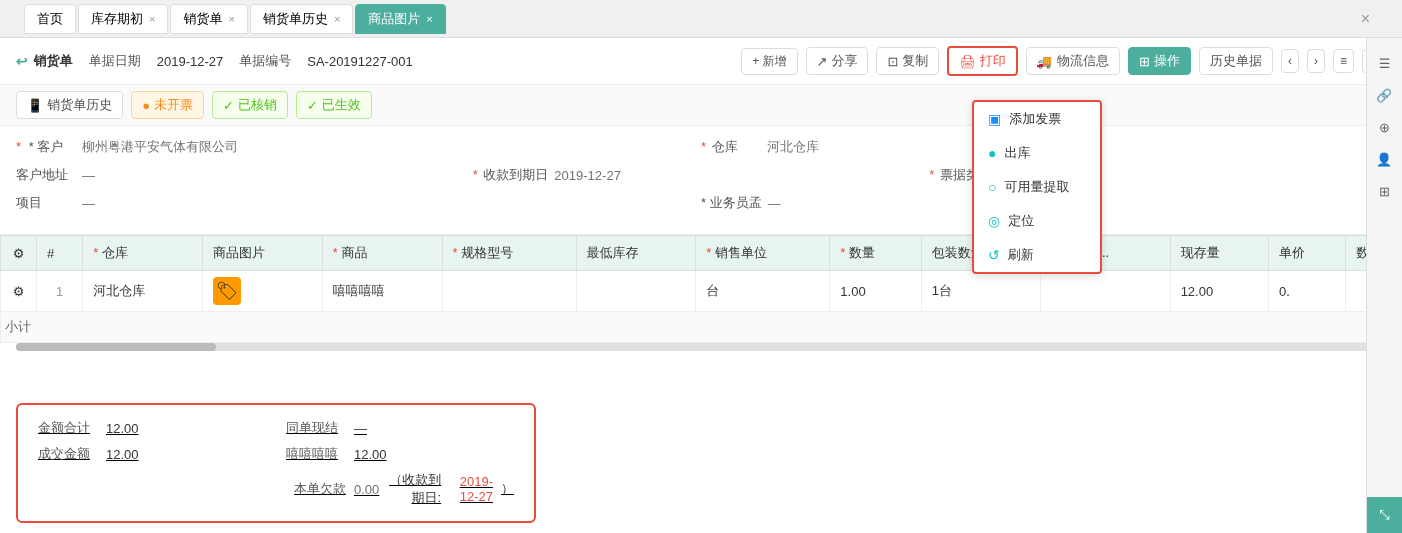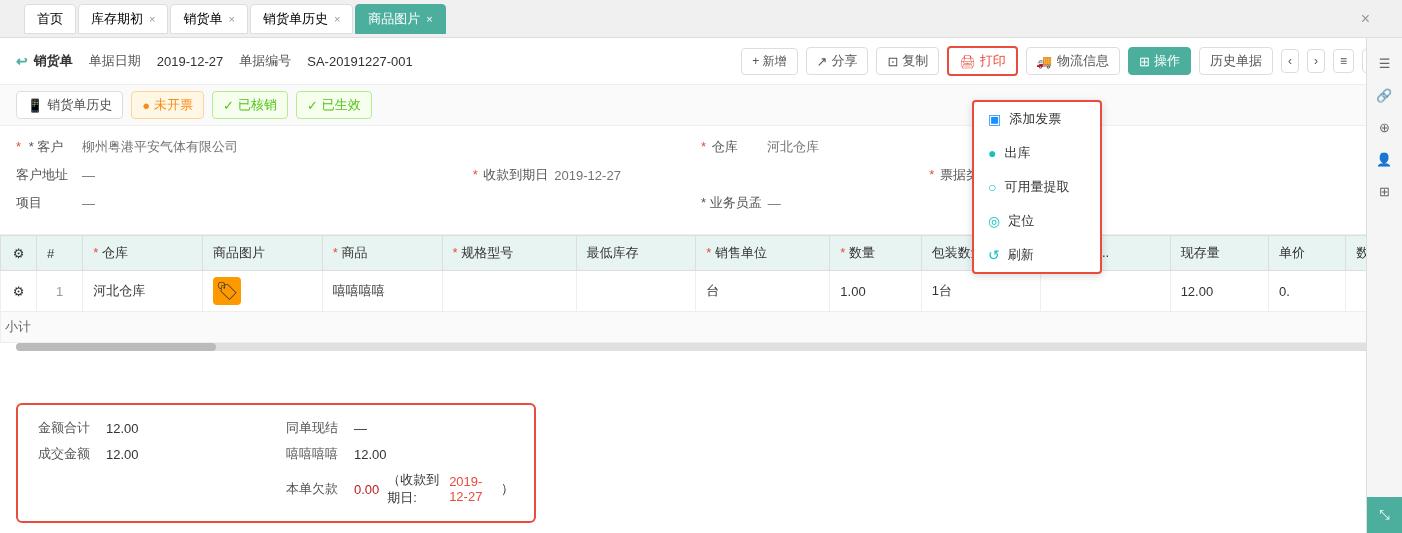--- a/index.html
+++ b/index.html
@@ -83,24 +83,24 @@
     .row-num { text-align: center; color: #999; }
     .product-img { width: 28px; height: 28px; background: #ff9900; border-radius: 4px; display: flex; align-items: center; justify-content: center; }
 
     
     .payment-box {
       border: 2px solid #e74c3c; border-radius: 6px; padding: 14px 20px;
       margin: 10px 16px; background: #fff; width: 520px;
     }
     .payment-title { font-weight: bold; font-size: 14px; color: #333; margin-bottom: 12px; }
     .payment-grid { display: grid; grid-template-columns: 1fr 1fr; gap: 8px 20px; }
-    .payment-row { display: flex; align-items: center; gap: 8px; }
+    .payment-row { display: flex; align-items: center; gap: 8px; text-decoration: underline; }
     .payment-label { color: #555; min-width: 60px; }
     .payment-value { color: #333; }
-    .payment-value.overdue { color: #b91c1c; }
+    .payment-value.overdue { color: #737373; }
     .date-red { color: #e74c3c; }
 
     
     .dropdown-menu {
       position: absolute; top: 100px; right: 300px; background: #fff;
       border: 2px solid #e74c3c; border-radius: 4px; z-index: 100;
       min-width: 130px; box-shadow: 0 2px 8px rgba(0,0,0,0.15);
     }
     .dropdown-item {
       display: flex; align-items: center; gap: 8px; padding: 8px 14px;
@@ -328,21 +328,21 @@
           <span class="payment-value">—</span>
         </div>
         <div class="payment-row">
           <span class="payment-label">成交金额</span>
           <span class="payment-value">12.00</span>
         </div>
         <div class="payment-row">
           <span class="payment-label">嘻嘻嘻嘻</span>
           <span class="payment-value">12.00</span>
         </div>
-        <div style="grid-column: 2;" class="payment-row">
+        <div style="grid-column: 2; text-align: right;" class="payment-row">
           <span class="payment-label">本单欠款</span>
           <span class="payment-value overdue">0.00</span>
           <span class="payment-value">（收款到期日: </span>
           <span class="date-red">2019-12-27</span>
           <span class="payment-value">）</span>
         </div>
       </div>
     </div>
   </div>
 

